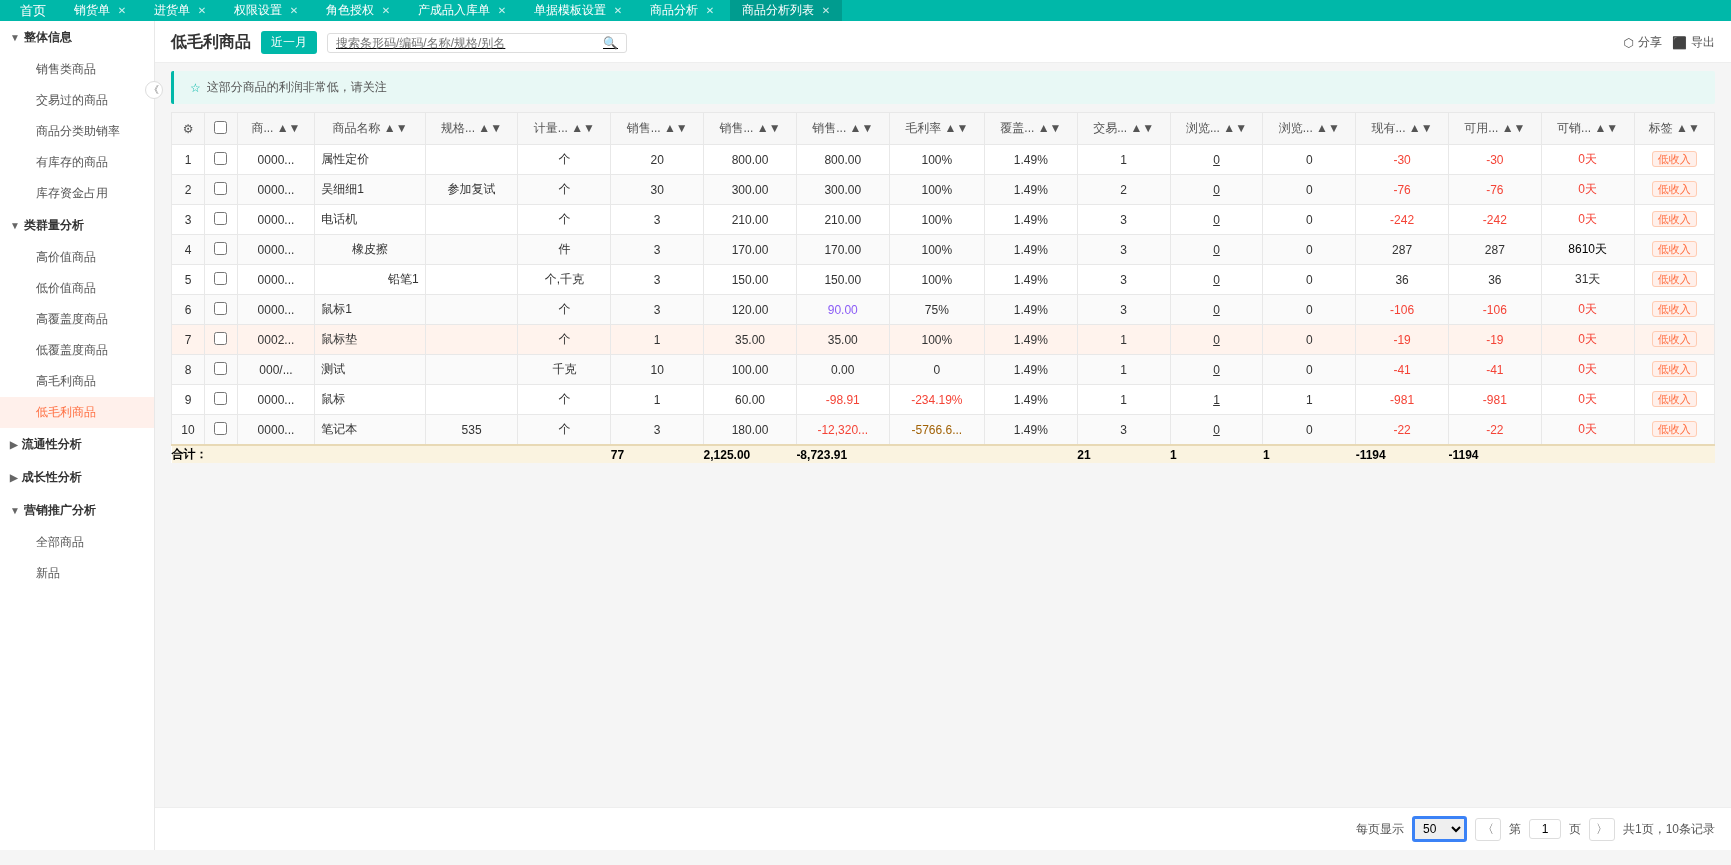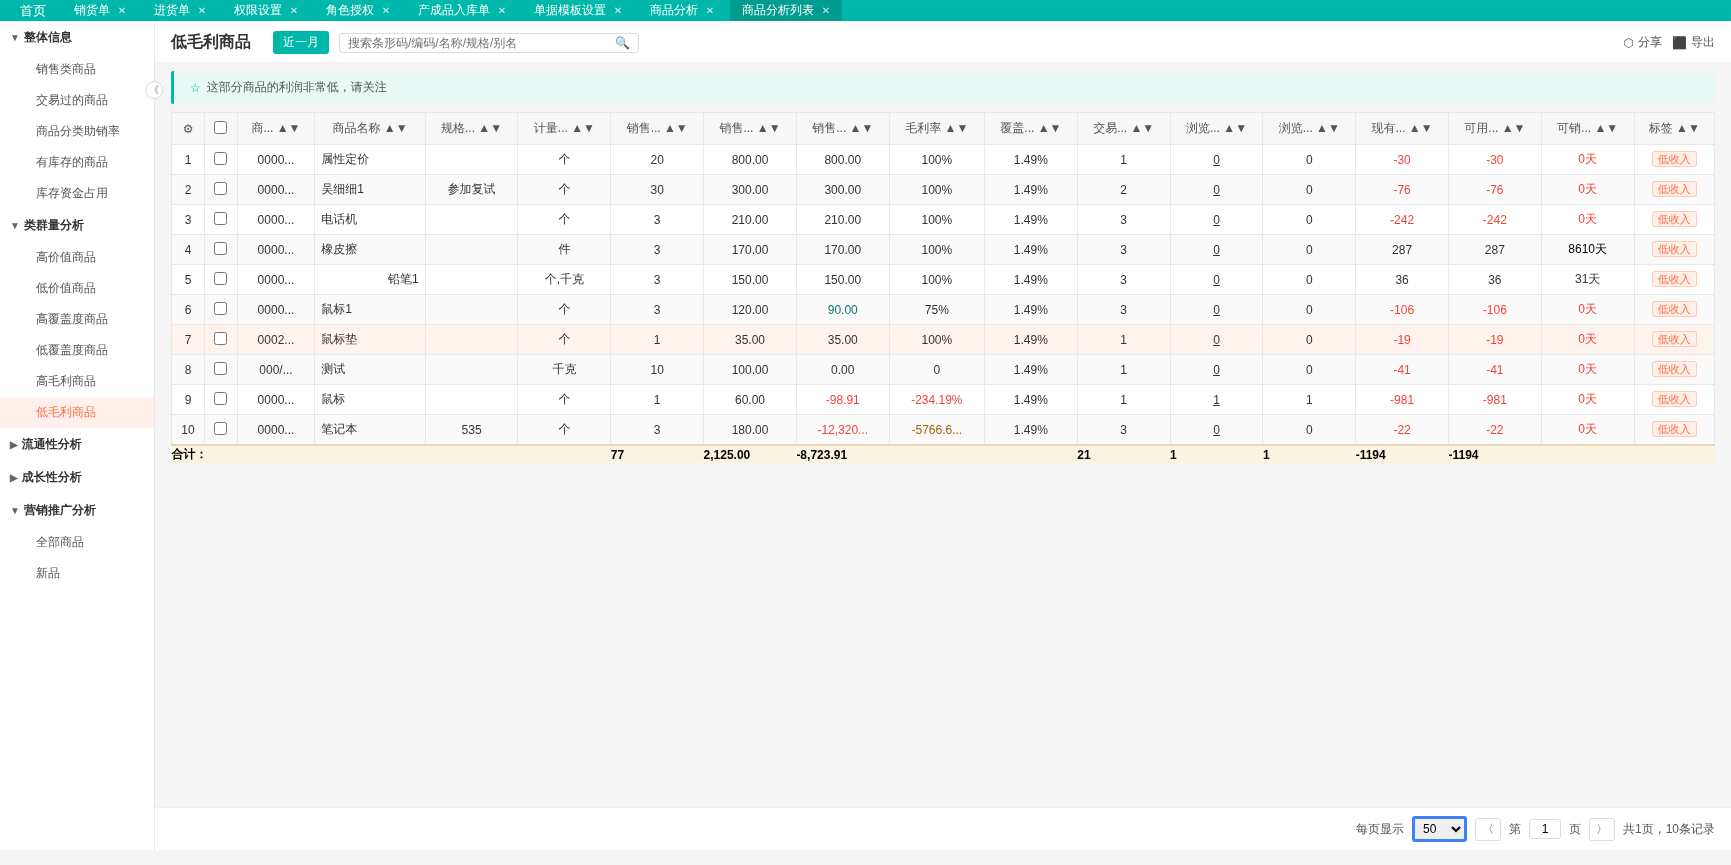--- a/index.html
+++ b/index.html
@@ -77,31 +77,31 @@
       color: #333;
     }
     .btn-period {
       background: #00b8a9;
       color: #fff;
       border: none;
       border-radius: 3px;
       padding: 3px 10px;
       cursor: pointer;
       font-size: 12px;
-      margin-left: 12px;
     }
     .search-box {
       display: flex;
       align-items: center;
       border: 1px solid #ddd;
       border-radius: 3px;
       padding: 2px 8px;
       background: #fff;
       flex: 1;
       max-width: 300px;
+      text-decoration: underline;
     }
     .search-box input {
       border: none;
       outline: none;
       font-size: 12px;
       width: 100%;
       color: #999;
     }
     .search-icon { color: #aaa; margin-left: 4px; }
     .header-actions {
@@ -436,21 +436,21 @@
       <td>0</td>
       <td style="color:#f44336">-242</td>
       <td style="color:#f44336">-242</td>
       <td style="color:#f44336">0天</td>
       <td><span class="tag-low-income">低收入</span></td>
     </tr>
             <tr>
       <td>4</td>
       <td><input type="checkbox" style=""></td>
       <td>0000...</td>
-      <td style="text-align:left;">橡皮擦</td>
+      <td style="text-align:center;">橡皮擦</td>
       <td></td>
       <td>件</td>
       <td>3</td>
       <td>170.00</td>
       <td style="color:#333">170.00</td>
       <td style="color:#333">100%</td>
       <td>1.49%</td>
       <td>3</td>
       <td><span class="underline">0</span></td>
       <td>0</td>
@@ -481,21 +481,21 @@
     </tr>
             <tr>
       <td>6</td>
       <td><input type="checkbox" style=""></td>
       <td>0000...</td>
       <td style="text-align:left;">鼠标1</td>
       <td></td>
       <td>个</td>
       <td>3</td>
       <td>120.00</td>
-      <td style="color:#0f766e">90.00</td>
+      <td style="color:#8b5cf6">90.00</td>
       <td style="color:#333">75%</td>
       <td>1.49%</td>
       <td>3</td>
       <td><span class="underline">0</span></td>
       <td>0</td>
       <td style="color:#f44336">-106</td>
       <td style="color:#f44336">-106</td>
       <td style="color:#f44336">0天</td>
       <td><span class="tag-low-income">低收入</span></td>
     </tr>

